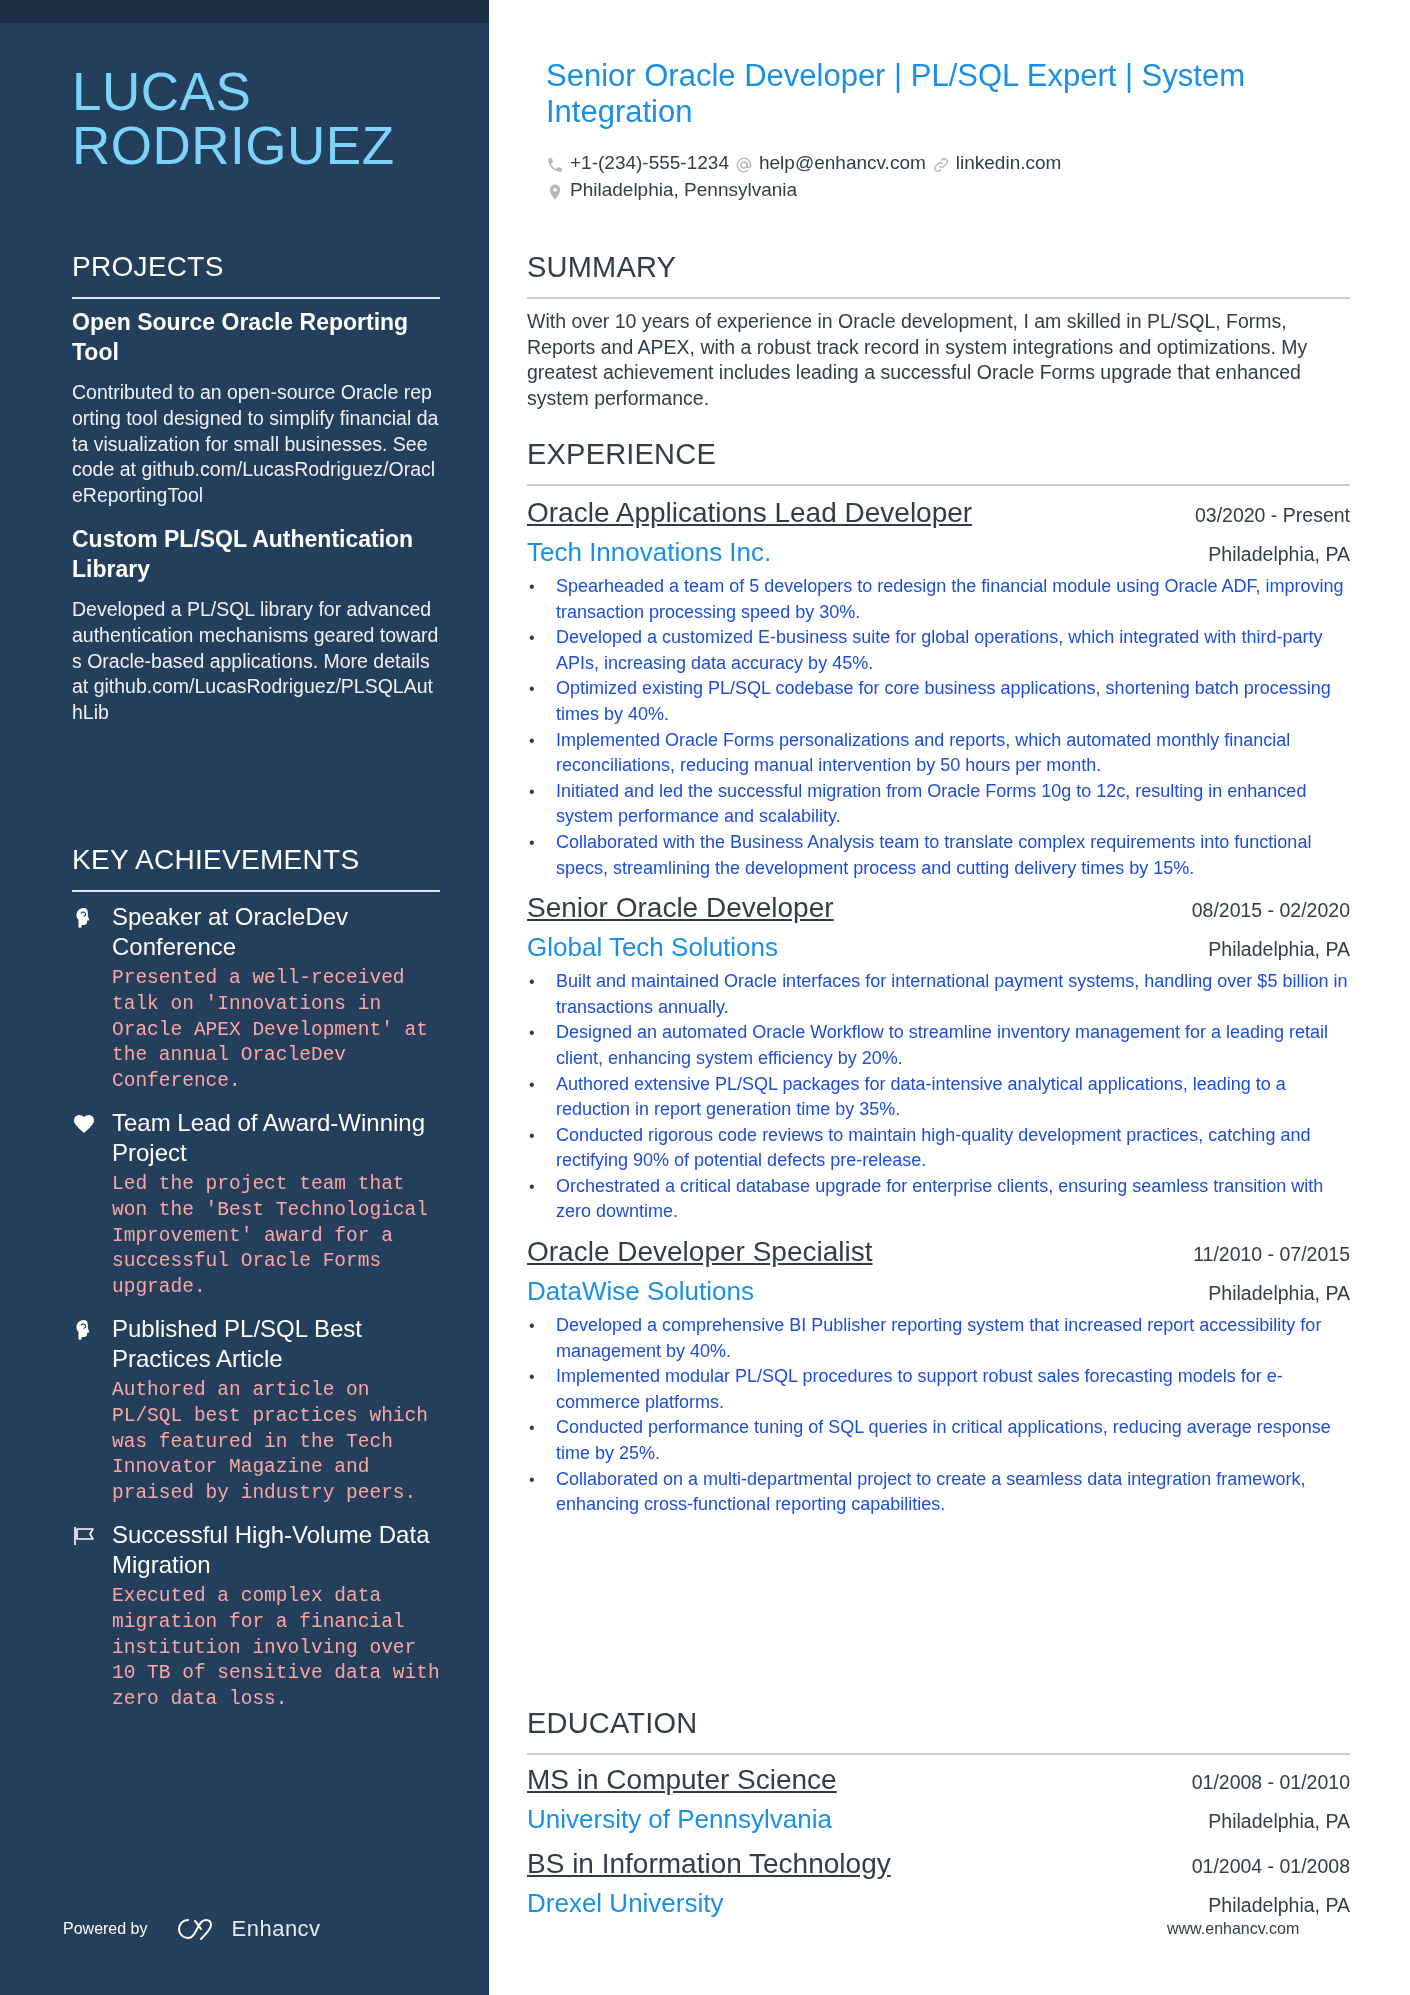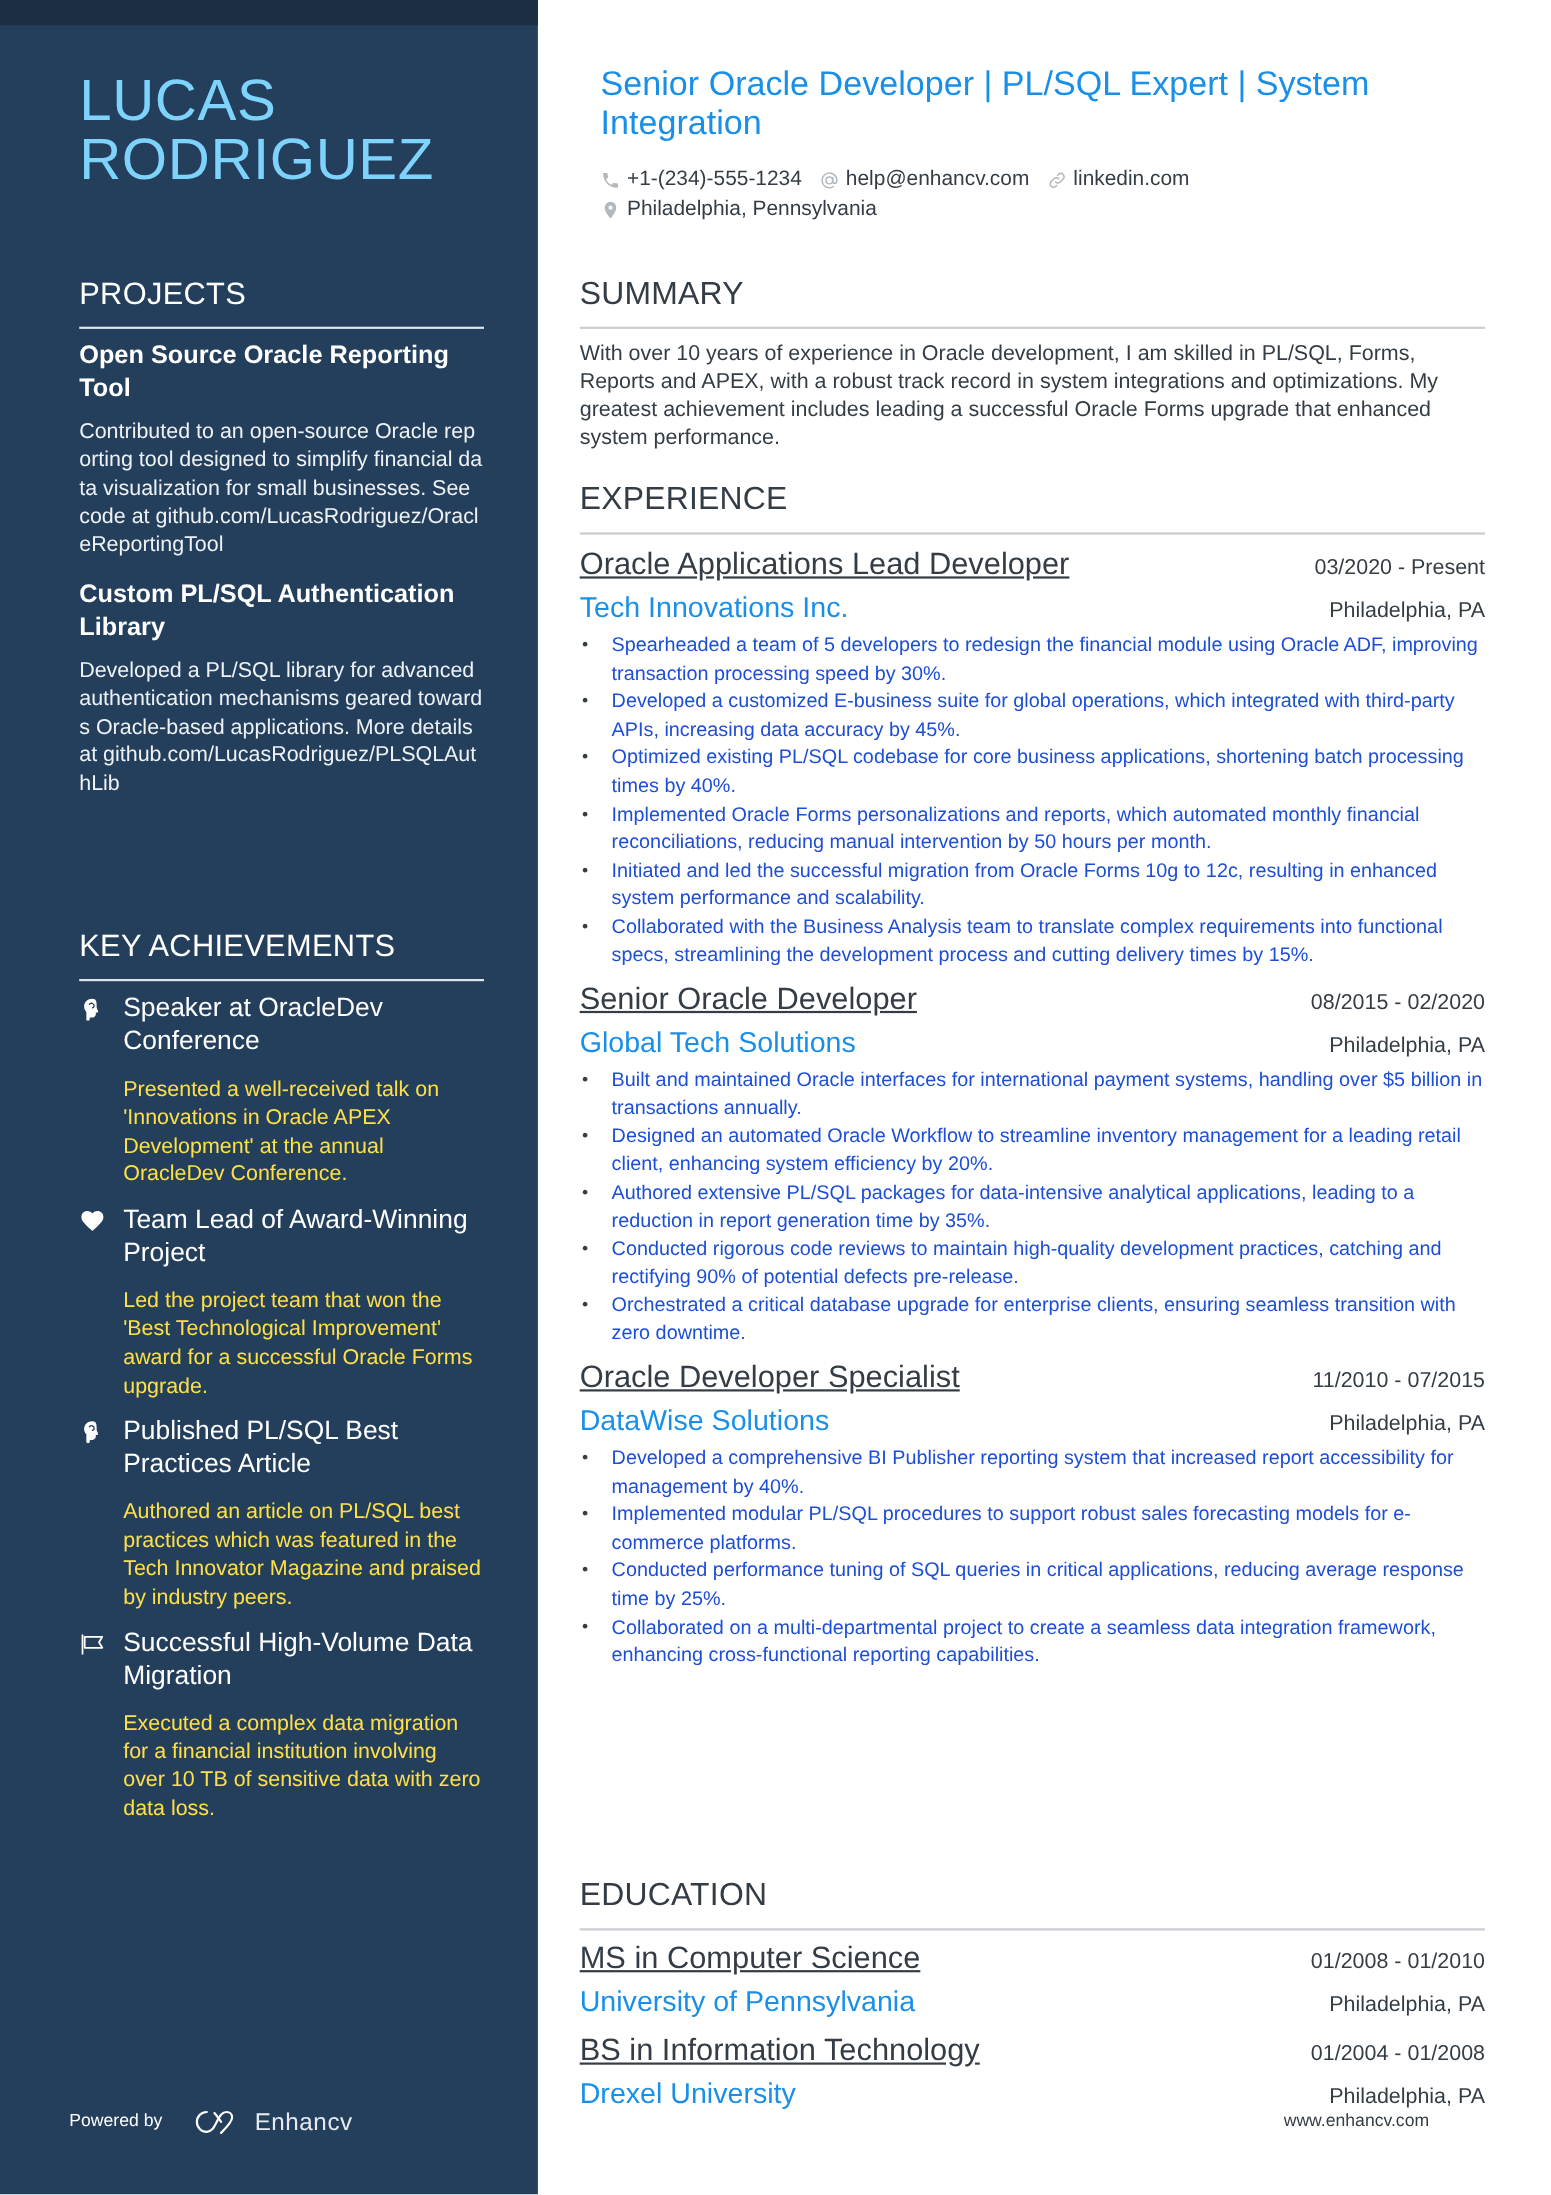--- a/index.html
+++ b/index.html
@@ -11,31 +11,31 @@
   .sidebar-topband { position: absolute; left: 0; top: 0; width: 489px; height: 23px; background: #1c2e44; }
   .name { position: absolute; left: 72px; top: 65px; width: 400px; font-size: 53px; line-height: 54px; font-weight: 400; letter-spacing: 0.5px; color: #7dd3fc; }
   .side-section { position: absolute; left: 72px; width: 368px; }
   .side-heading { font-size: 28px; line-height: 34px; font-weight: 400; color: #ffffff; letter-spacing: 0.3px; }
   .side-divider { height: 2px; background: #dfe5ec; margin-top: 13px; margin-bottom: 8px; }
   .proj-title { font-size: 23px; line-height: 30px; font-weight: 700; color: #ffffff; }
   .proj-desc { font-size: 19.5px; line-height: 25.8px; color: #eef2f6; margin-top: 13px; margin-bottom: 15px; word-break: break-all; }
   .ach { position: relative; padding-left: 40px; margin-bottom: 13px; }
   .ach-icon { position: absolute; left: 0; top: 4px; width: 24px; height: 24px; }
   .ach-title { font-size: 24px; line-height: 30px; color: #ffffff; }
-  .ach-desc { font-size: 19.5px; line-height: 25.8px; color: #fde047; margin-top: 16px; }
+  .ach-desc { font-size: 19.5px; line-height: 25.8px; color: #fca5a5; margin-top: 4px; font-family: Liberation Mono, monospace; }
   .powered { position: absolute; left: 63px; top: 1916px; height: 26px; display: flex; align-items: center; gap: 10px; }
   .powered-label { font-size: 16px; color: #ffffff; }
   .logo-mark { width: 48px; height: 26px; margin-left: 16px; }
   .logo-text { font-size: 22px; color: #e6ebf0; letter-spacing: 0.5px; }
 
   
   .main { position: absolute; left: 527px; top: 0; width: 823px; }
   .headline { position: absolute; left: 19px; top: 58px; width: 790px; font-size: 31px; line-height: 36px; color: #1a8fe8; }
   .contacts { position: absolute; left: 19px; top: 149px; width: 800px; font-size: 19px; line-height: 27px; color: #343d45; }
-  .contact-row { display: flex; align-items: center; gap: 16px; }
+  .contact-row { display: flex; align-items: center; gap: 6px; }
   .contact-item { display: flex; align-items: center; gap: 6px; }
   .c-icon { width: 18px; height: 18px; display: inline-block; }
 
   .section { position: absolute; left: 0; width: 823px; }
   .sec-heading { font-size: 29px; line-height: 34px; color: #343d45; font-weight: 400; letter-spacing: 0.2px; }
   .sec-divider { height: 2px; background: #c9ccd0; margin-top: 13px; }
   .summary-text { font-size: 19.5px; line-height: 25.6px; color: #343d45; margin-top: 10px; }
 
   .job { margin-top: 8px; }
   .job-row { display: flex; justify-content: space-between; align-items: baseline; }

